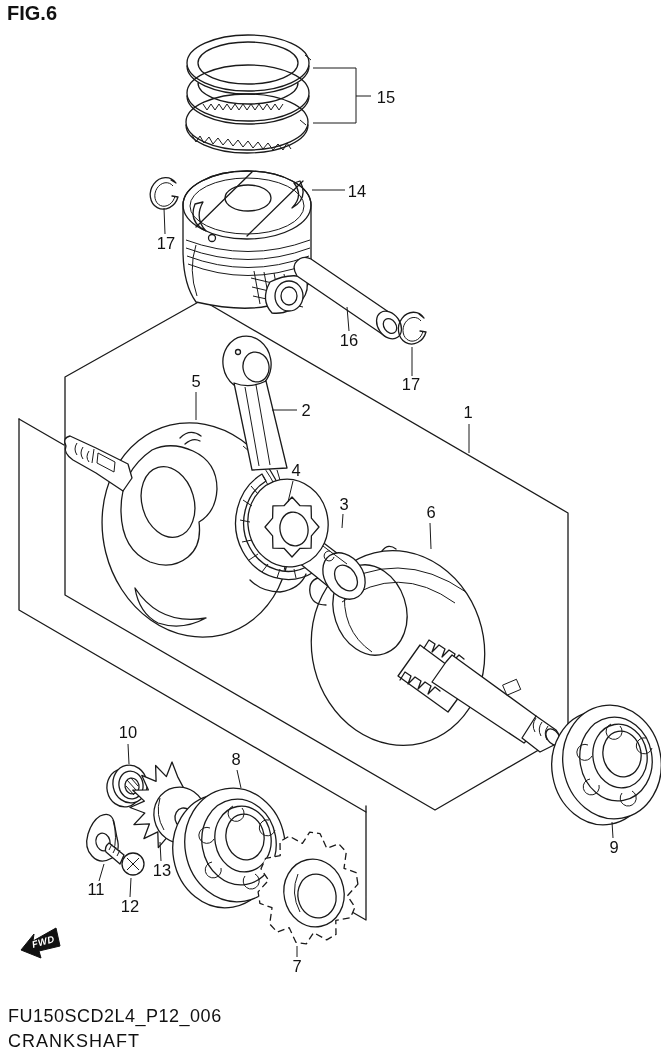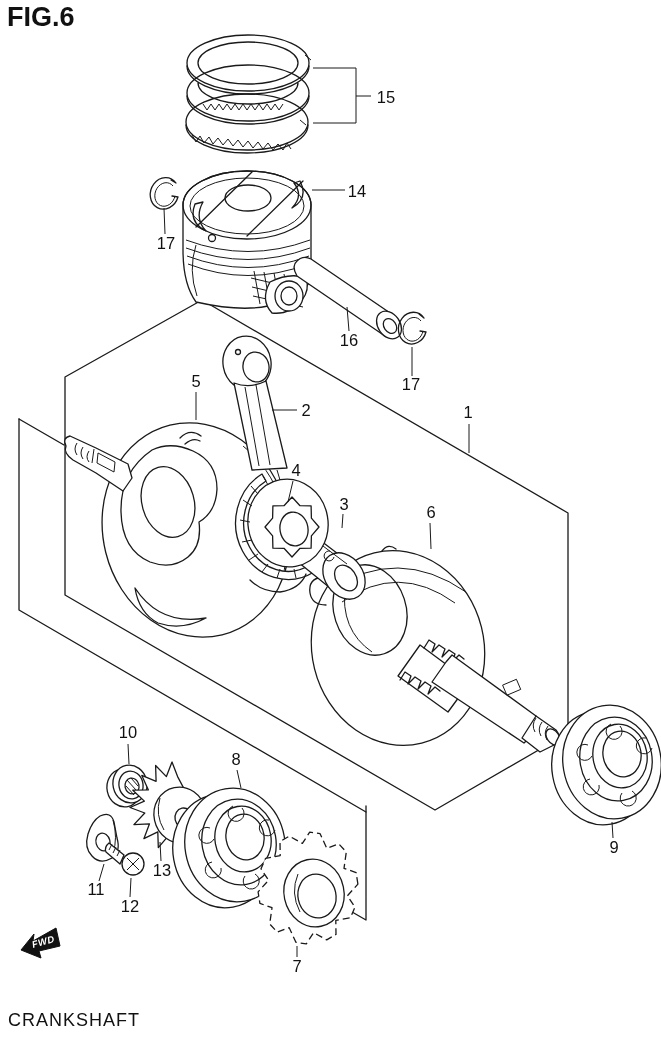--- a/index.html
+++ b/index.html
@@ -1,18 +1,18 @@
 <!DOCTYPE html>
 <html><head>
 <meta charset="utf-8">
 <style>
   html,body{margin:0;padding:0;background:#fff;}
   .page{position:relative;width:661px;height:1050px;background:#fff;overflow:hidden;
         font-family:"Liberation Sans","DejaVu Sans",sans-serif;color:#111;}
-  .fig-title{position:absolute;left:7px;top:2px;font-size:27px;font-weight:bold;letter-spacing:0px;}
+  .fig-title{position:absolute;left:7px;top:2px;font-size:20px;font-weight:bold;letter-spacing:0px;}
   .footer{position:absolute;left:8px;top:1006px;font-size:18px;letter-spacing:.5px;}
   .footer .caption{display:block;margin-top:4px;letter-spacing:1px;}
   svg{position:absolute;left:0;top:0;}
   svg *{vector-effect:non-scaling-stroke;}
   .ln{fill:none;stroke:#1a1a1a;stroke-width:1.3;stroke-linecap:round;stroke-linejoin:round;}
   .thin{fill:none;stroke:#1a1a1a;stroke-width:1;}
   .wf{fill:#ffffff;stroke:#1a1a1a;stroke-width:1.3;stroke-linejoin:round;}
   .dash{stroke-dasharray:7 4;}
   text.callout{font-size:16.5px;fill:#111;text-anchor:middle;font-family:"Liberation Sans","DejaVu Sans",sans-serif;}
   .fwd-text{font-size:9.5px;font-weight:bold;font-style:italic;fill:#fff;letter-spacing:.5px;
@@ -235,15 +235,16 @@
       <text class="callout" x="411" y="390">17</text>
     </g>
 
     <g>
       <polygon fill="#111" stroke="#111" stroke-linejoin="round" points="21,950 34,934 33,941 56,928 60,946 39,951 41,958"></polygon>
       <text class="fwd-text" x="33" y="948" transform="rotate(-16 33 948)">FWD</text>
     </g>
   </svg>
 
   <div class="footer">
+    <span>FU150SCD2L4_P12_006</span>
     <span class="caption">CRANKSHAFT</span>
   </div>
 </div>
 
 </body></html>

